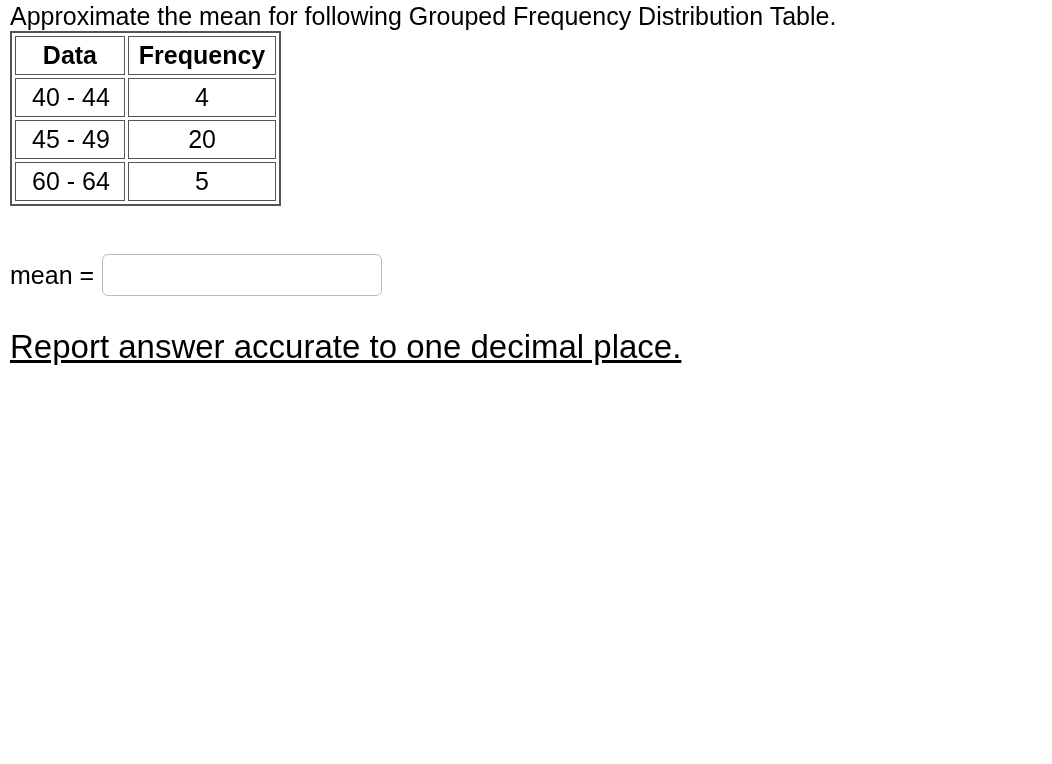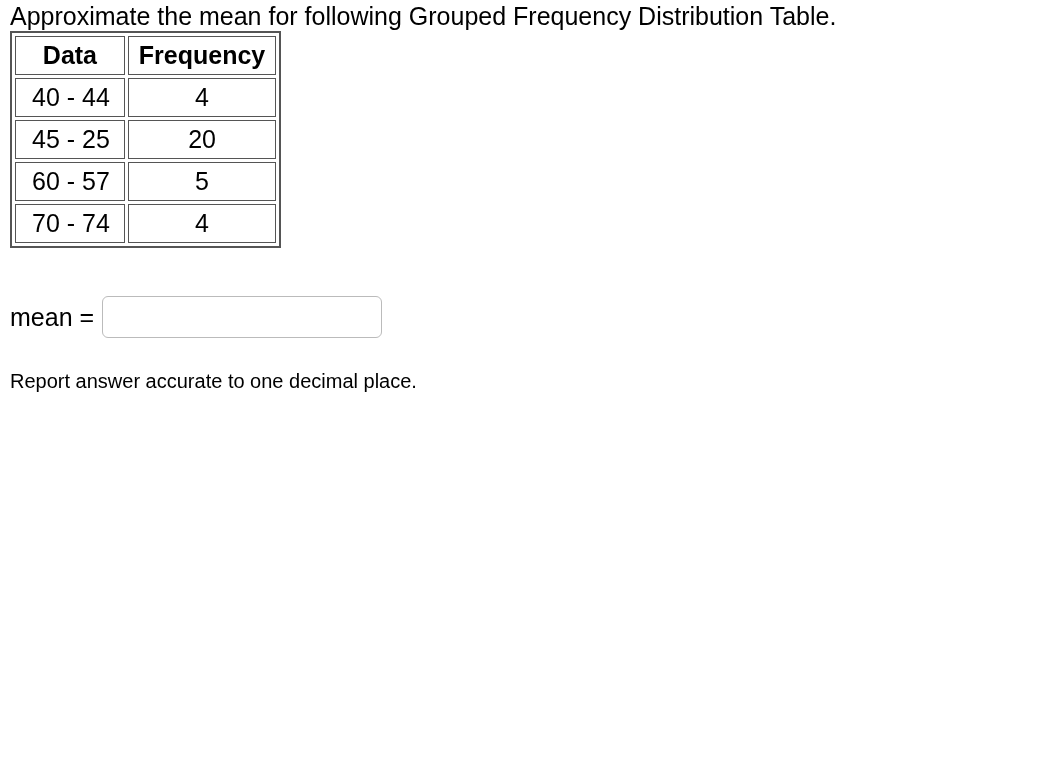--- a/index.html
+++ b/index.html
@@ -53,51 +53,48 @@
     .answer-input {
       font-size: 22px;
       padding: 6px 8px;
       border: 1.5px solid #bbb;
       border-radius: 6px;
       width: 280px;
       height: 42px;
       background: #fff;
     }
     .instruction {
-      font-size: 20px;
+      font-size: 33px;
+      text-decoration: underline;
     }
   </style>
 </head>
 <body>
 
 <div class="question-text">Approximate the mean for following Grouped Frequency Distribution Table.</div>
 
 <table class="freq-table">
   <thead>
     <tr>
       <th>Data</th>
       <th>Frequency</th>
     </tr>
   </thead>
   <tbody>
     <tr>
       <td class="data-col">40 - 44</td>
       <td>4</td>
     </tr>
     <tr>
-      <td class="data-col">45 - 25</td>
+      <td class="data-col">45 - 49</td>
       <td>20</td>
     </tr>
     <tr>
-      <td class="data-col">60 - 57</td>
+      <td class="data-col">60 - 64</td>
       <td>5</td>
-    </tr>
-    <tr>
-      <td class="data-col">70 - 74</td>
-      <td>4</td>
     </tr>
   </tbody>
 </table>
 
 <div class="answer-row">
   <span class="answer-label">mean = </span>
   <input type="text" class="answer-input" value="" style="">
 </div>
 
 <div class="instruction">Report answer accurate to one decimal place.</div>

